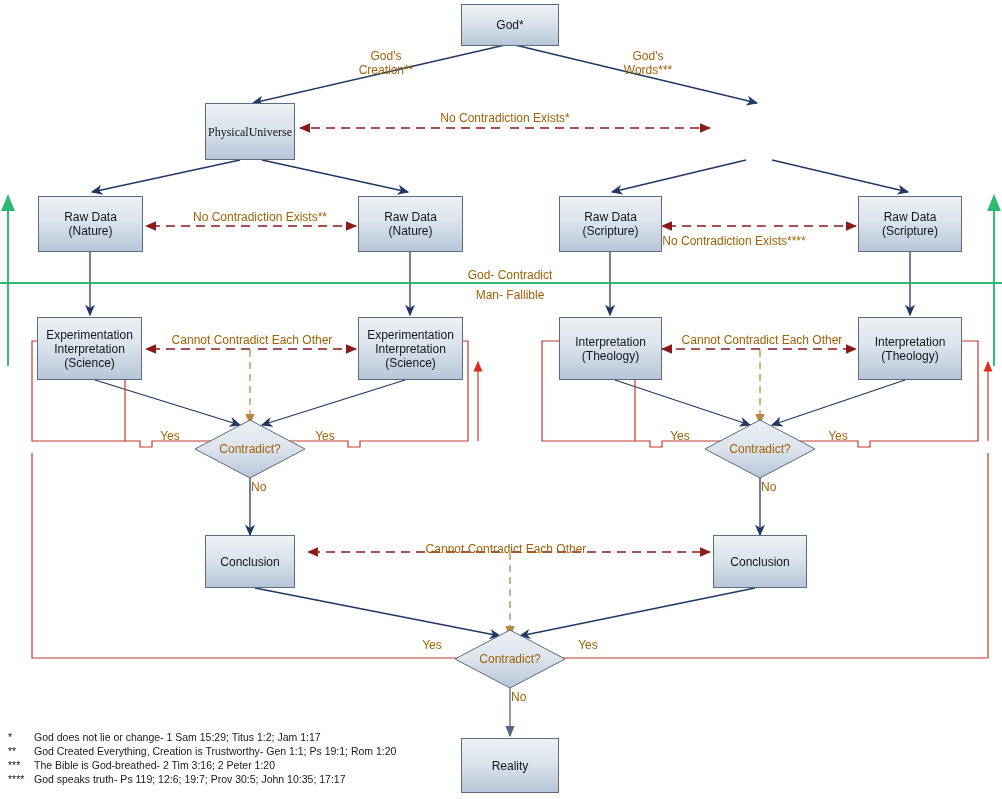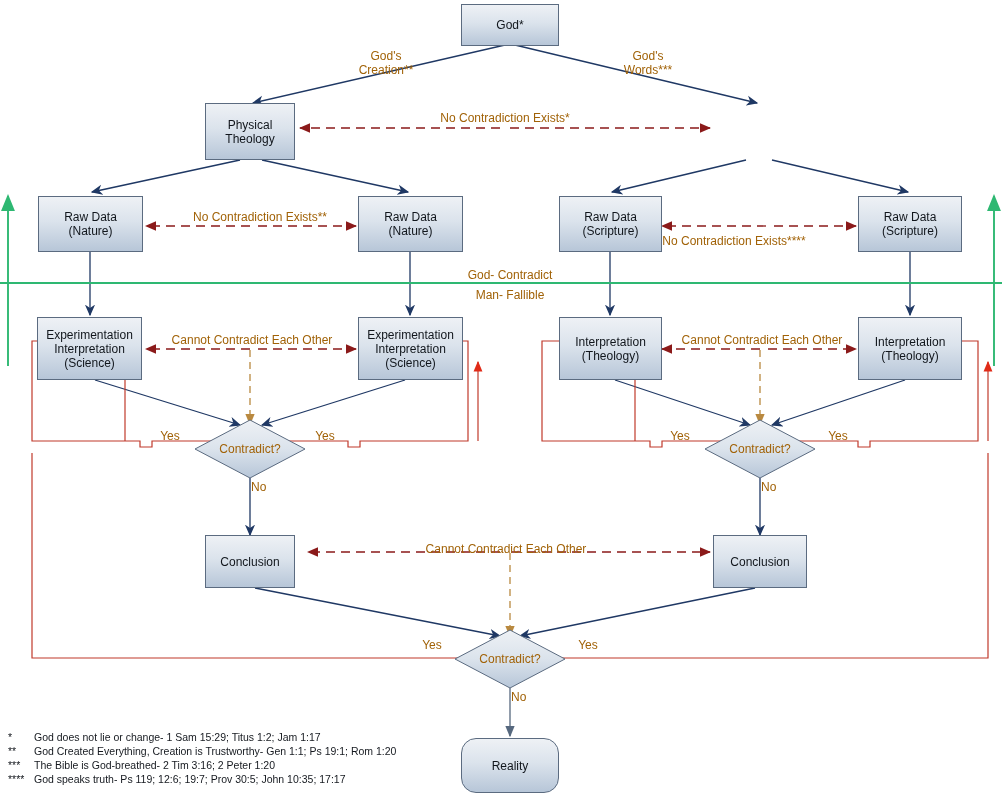--- a/index.html
+++ b/index.html
@@ -121,23 +121,23 @@
     <g stroke="#c0392b" stroke-width="1.2" fill="none">
       <path d="M478,658 L32,658 L32,453"></path>
       <path d="M542,658 L988,658 L988,453"></path>
     </g>
   </svg>
 
   <div class="node" style="left:461px;top:4px;width:98px;height:42px;">
     <span>God*</span>
   </div>
 
-  <div class="node" style="left:205px;top:103px;width:90px;height:57px;flex-direction:column;">
+  <div class="node" style="left:205px;top:103px;width:90px;height:57px;flex-direction:row;font-family:Liberation Serif, serif;">
     <span>Physical</span>
-    <span>Theology</span>
+    <span>Universe</span>
   </div>
 
 
   <div class="node" style="left:38px;top:196px;width:105px;height:56px;flex-direction:column;">
     <span>Raw Data</span>
     <span>(Nature)</span>
   </div>
 
   <div class="node" style="left:358px;top:196px;width:105px;height:56px;flex-direction:column;">
     <span>Raw Data</span>
@@ -177,21 +177,21 @@
   </div>
 
   <div class="node" style="left:205px;top:535px;width:90px;height:53px;">
     <span>Conclusion</span>
   </div>
 
   <div class="node" style="left:713px;top:535px;width:94px;height:53px;">
     <span>Conclusion</span>
   </div>
 
-  <div class="node" style="left:461px;top:738px;width:98px;height:55px;border-radius:15px;">
+  <div class="node" style="left:461px;top:738px;width:98px;height:55px;">
     <span>Reality</span>
   </div>
 
   <div class="diamond" style="left:194px;top:419px;width:112px;height:60px;">
     <svg class="dshape" viewBox="0 0 112 60">
       <defs>
           <linearGradient id="dg1" x1="0" y1="0" x2="0" y2="1">
         <stop offset="0%" stop-color="#eef1f5"></stop>
             <stop offset="50%" stop-color="#dbe3ec"></stop>
             <stop offset="100%" stop-color="#b7c6d8"></stop>

